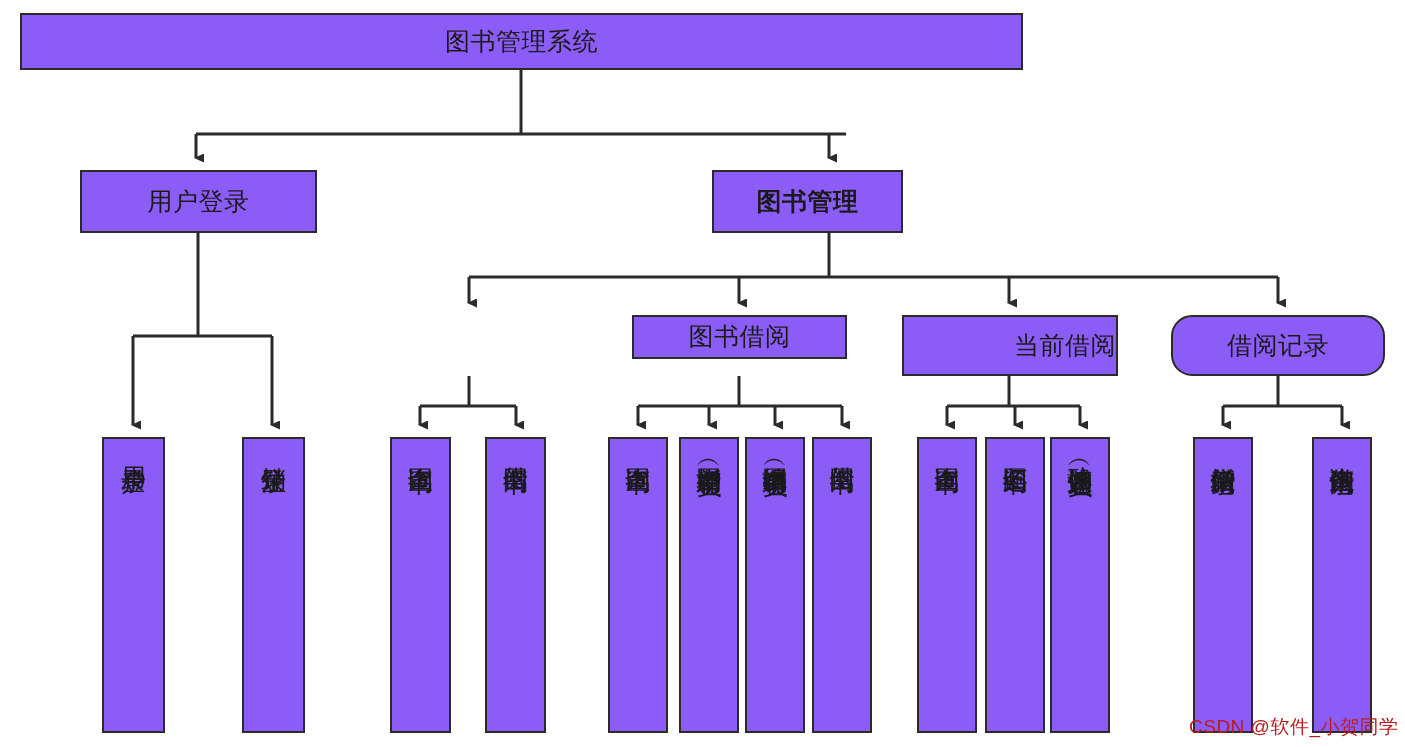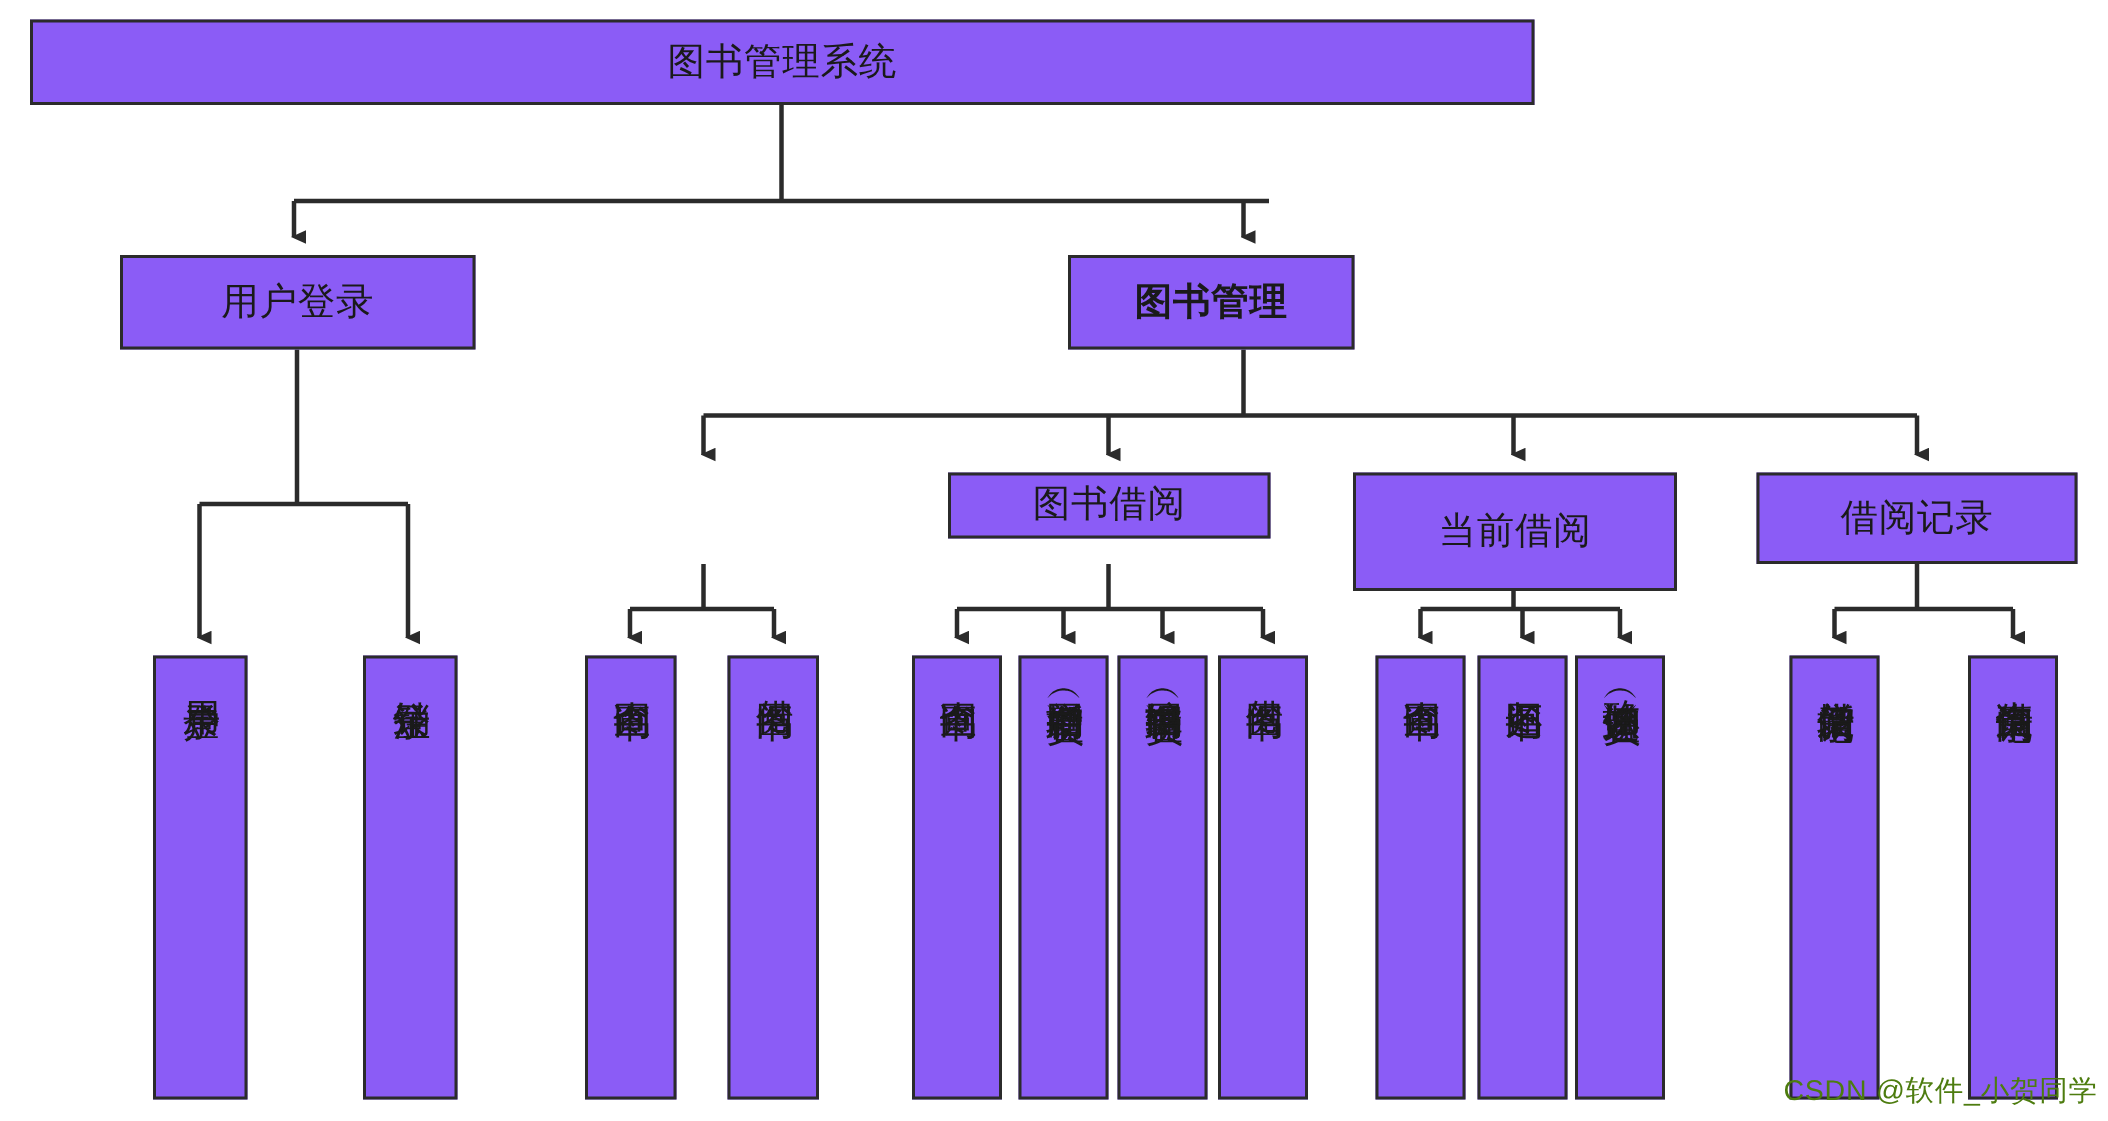--- a/index.html
+++ b/index.html
@@ -62,21 +62,21 @@
     line-height: 1.08;
     letter-spacing: 1px;
     white-space: nowrap;
     max-height: 282px;
   }
   .watermark {
     position: absolute;
     left: 1189px;
     top: 714px;
     font-size: 19px;
-    color: #4d7c0f;
+    color: #b91c1c;
     white-space: nowrap;
     letter-spacing: 0.5px;
   }
 </style>
 </head>
 <body>
 
 <div id="canvas">
 
   <svg class="edges" viewBox="0 0 1405 747" xmlns="http://www.w3.org/2000/svg">
@@ -139,25 +139,25 @@
 
   <div class="node horiz" style="left:712px; top:170px; width:191px; height:63px;font-weight:bold;">
     <span class="label">图书管理</span>
   </div>
 
 
   <div class="node horiz" style="left:632px; top:315px; width:215px; height:44px;">
     <span class="label">图书借阅</span>
   </div>
 
-  <div class="node horiz" style="left:902px; top:315px; width:216px; height:79px;">
+  <div class="node horiz" style="left:902px; top:315px; width:216px; height:61px;justify-content:flex-end;">
     <span class="label">当前借阅</span>
   </div>
 
-  <div class="node horiz" style="left:1171px; top:315px; width:214px; height:61px;">
+  <div class="node horiz" style="left:1171px; top:315px; width:214px; height:61px;border-radius:21px;">
     <span class="label">借阅记录</span>
   </div>
 
   <div class="node leaf" style="left:102px; top:437px; width:63px; height:296px;">
     <span class="label">用户登录</span>
   </div>
 
   <div class="node leaf" style="left:242px; top:437px; width:63px; height:296px;">
     <span class="label">注销登录</span>
   </div>

